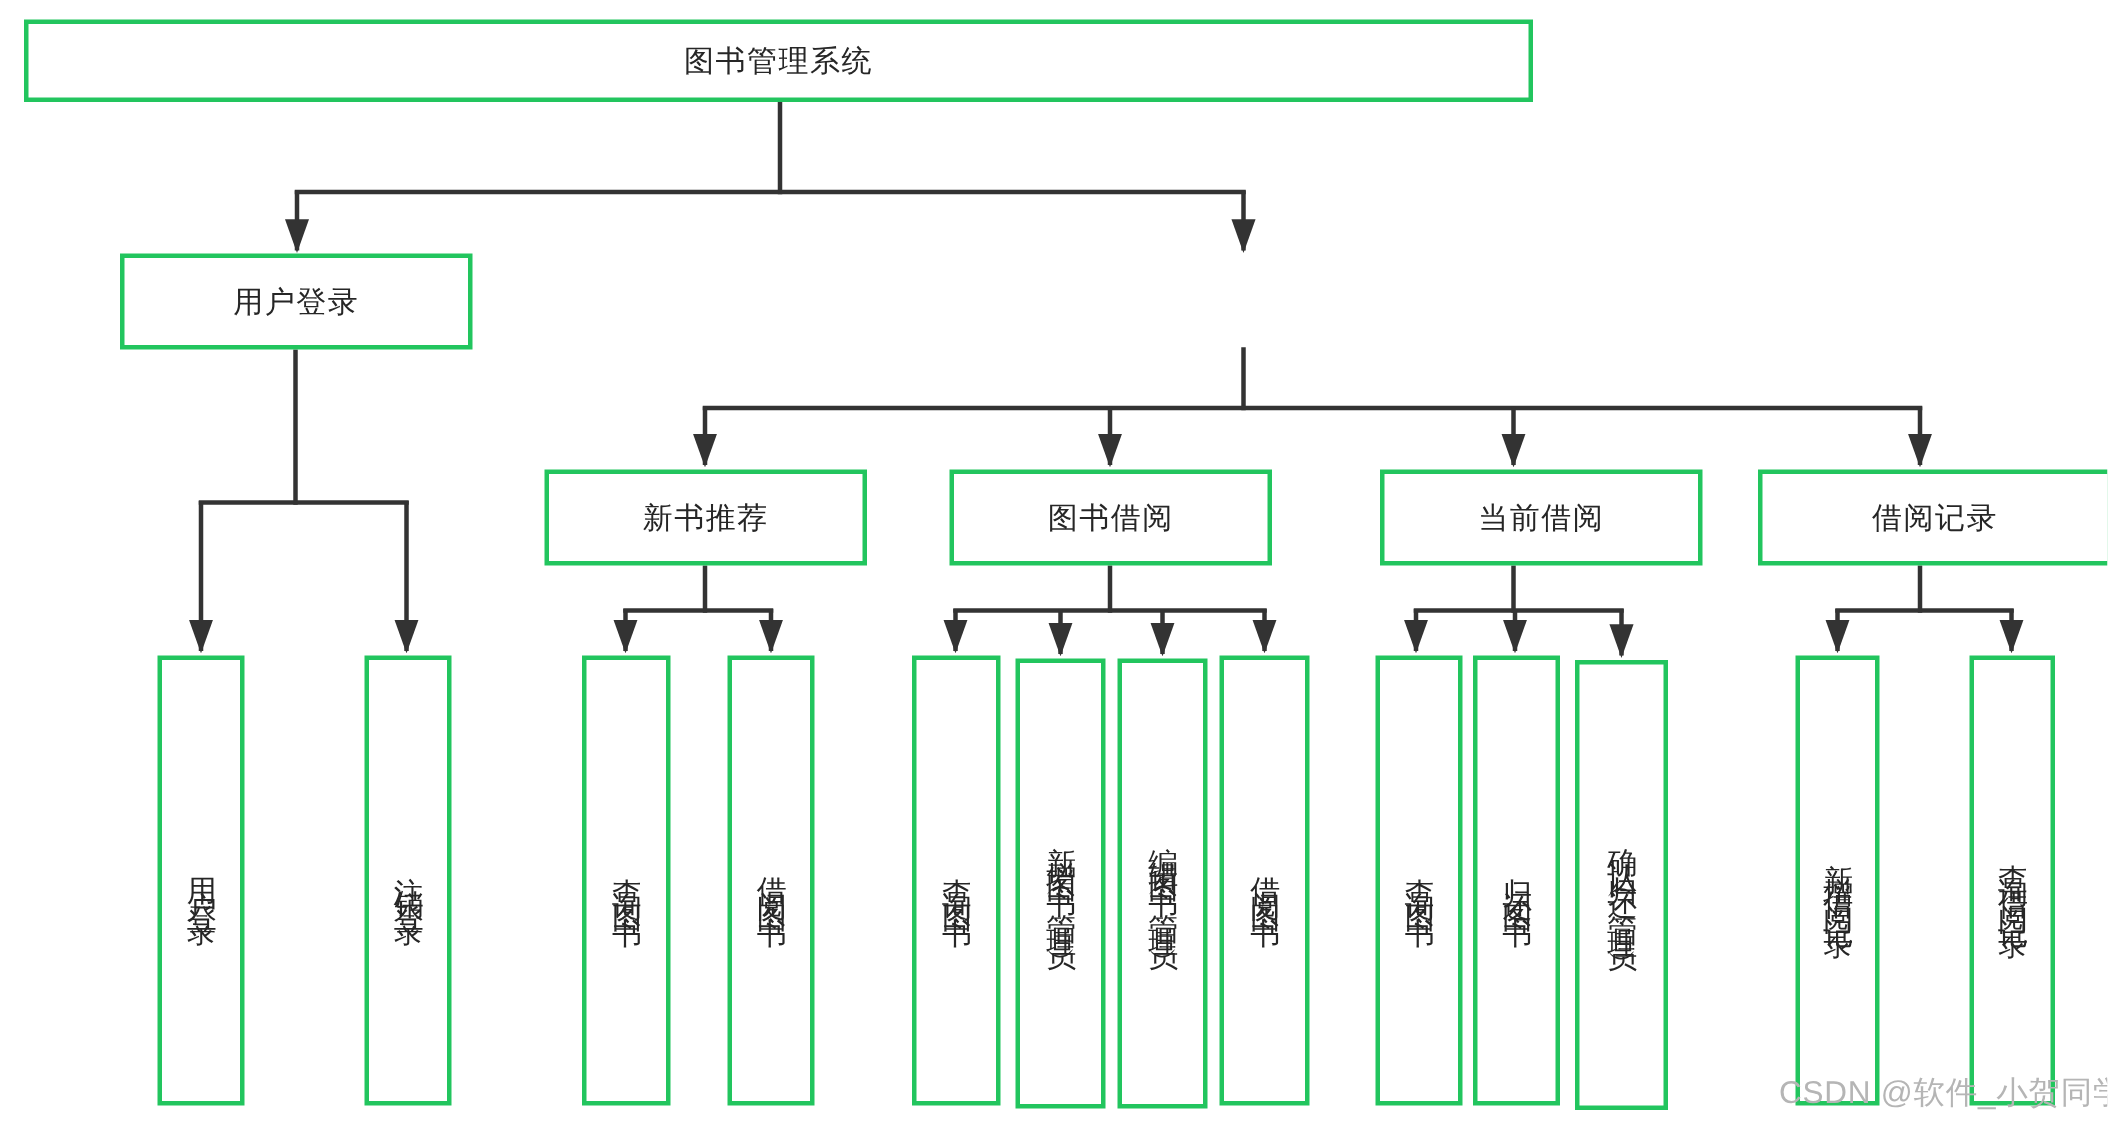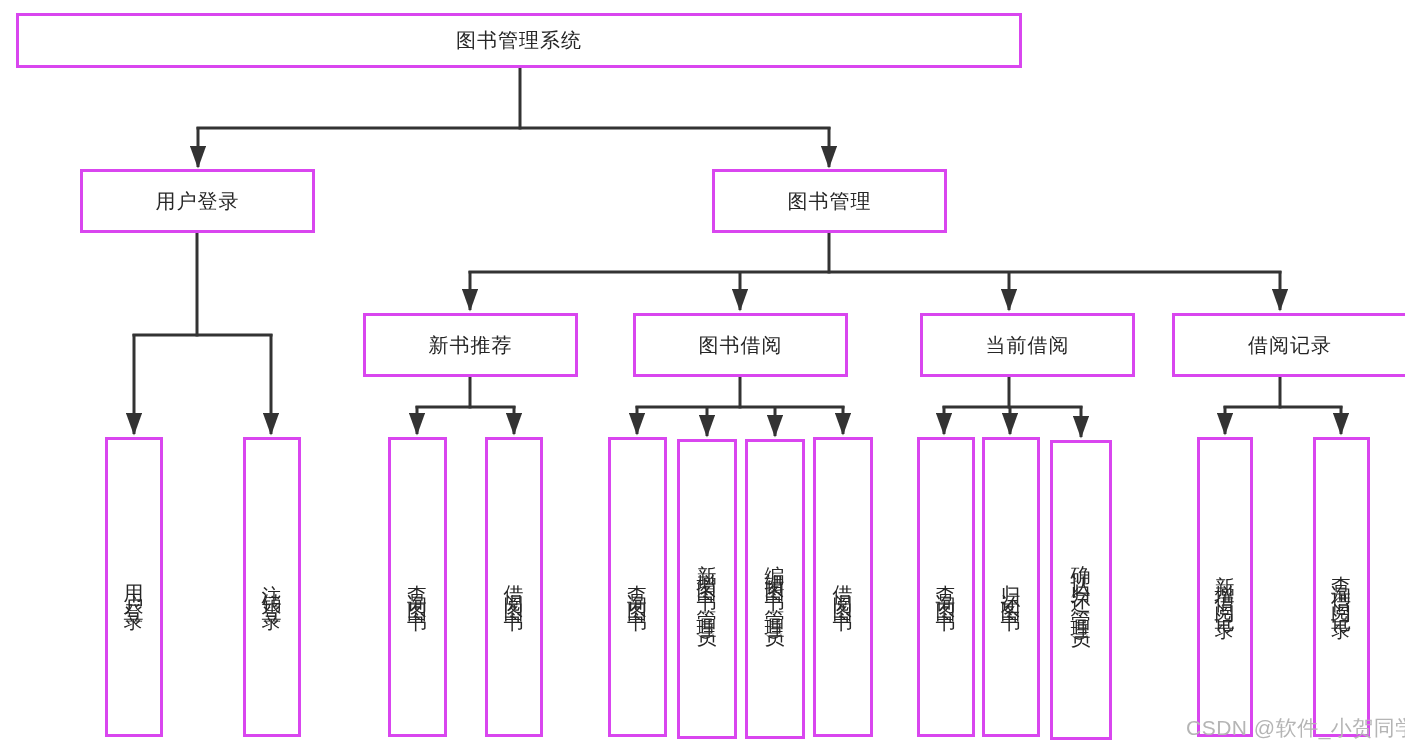--- a/index.html
+++ b/index.html
@@ -19,21 +19,21 @@
   .connectors {
     position: absolute;
     left: 0;
     top: 0;
     width: 1405px;
     height: 747px;
   }
   .node {
     position: absolute;
     box-sizing: border-box;
-    border: 3px solid #d946ef;
+    border: 3px solid #22c55e;
     background: #ffffff;
     display: flex;
     align-items: center;
     justify-content: center;
   }
   .hbox {
     font-size: 20px;
     letter-spacing: 1px;
     white-space: nowrap;
   }
@@ -151,23 +151,20 @@
     </g>
   </svg>
 
   <div class="node hbox n-root">
     <span>图书管理系统</span>
   </div>
 
   <div class="node hbox n-user">
     <span>用户登录</span>
   </div>
-  <div class="node hbox n-bookmg">
-    <span>图书管理</span>
-  </div>
 
   <div class="node hbox n-newrec">
     <span>新书推荐</span>
   </div>
   <div class="node hbox n-borrow">
     <span>图书借阅</span>
   </div>
   <div class="node hbox n-current">
     <span>当前借阅</span>
   </div>

